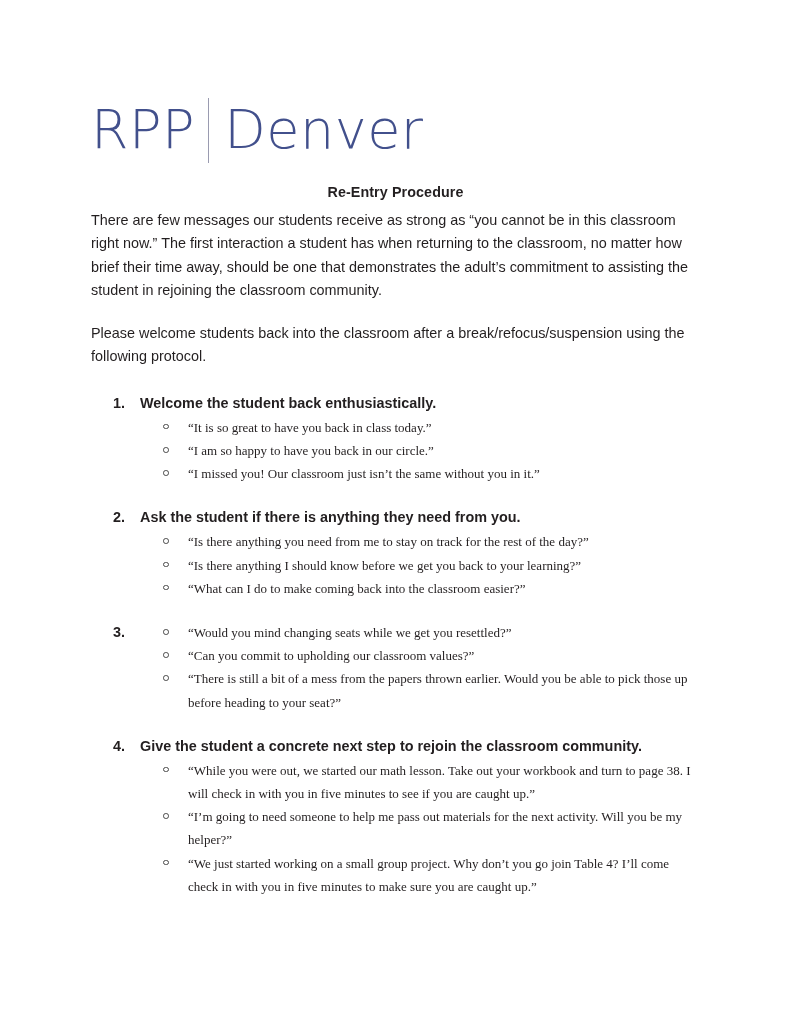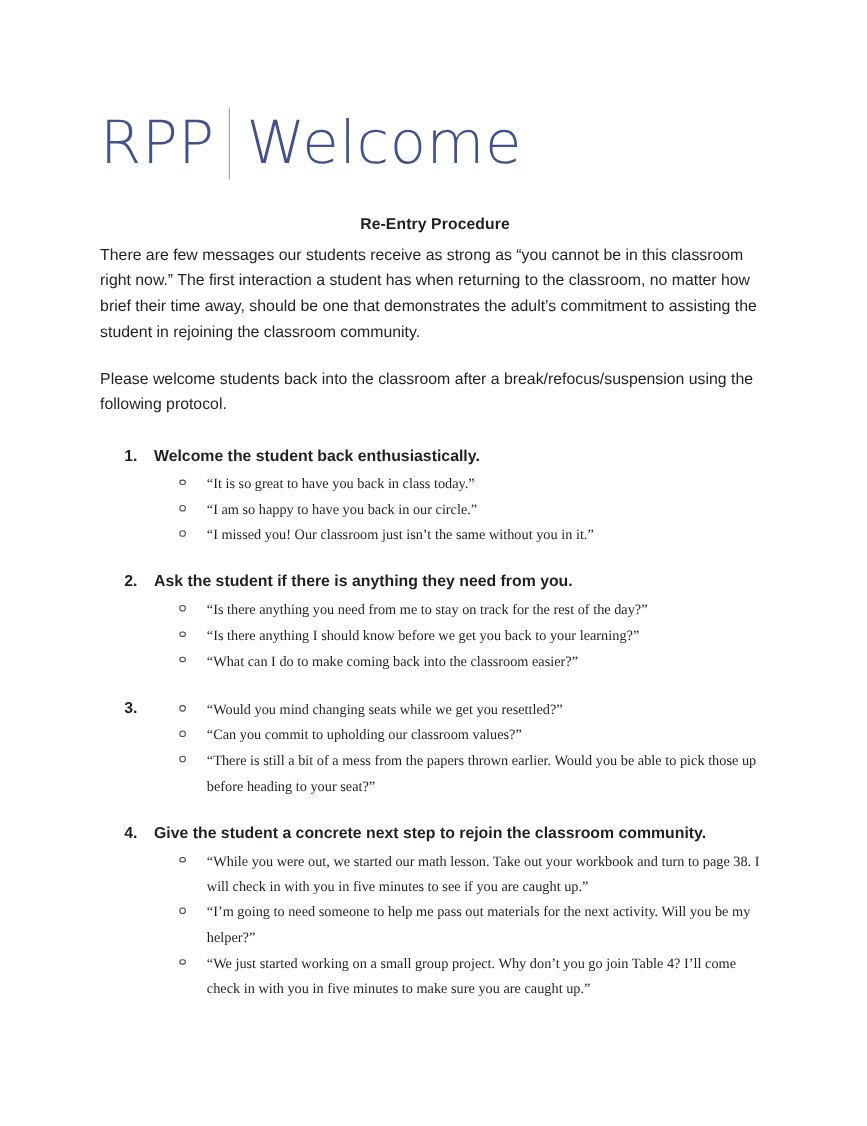--- a/index.html
+++ b/index.html
@@ -58,21 +58,21 @@
     left: 91px;
     top: 183px;
     width: 609px;
   }
 
   .doc-title {
     text-align: center;
     font-size: 14.3px;
     font-weight: bold;
     line-height: 19px;
-    margin: 12px 0 0 0;
+    margin: 0 0 0 0;
     letter-spacing: 0.1px;
   }
 
   .para {
     font-size: 14.4px;
     line-height: 23.3px;
     margin: 20px 0 0 0;
     text-align: left;
     letter-spacing: 0.0px;
   }
@@ -133,21 +133,21 @@
   }
 </style>
 </head>
 <body>
 
 <div class="page">
 
   <div class="masthead">
     <span class="logo-mark">RPP</span>
     <span class="logo-divider"></span>
-    <span class="logo-word">Welcome</span>
+    <span class="logo-word">Denver</span>
   </div>
 
   <div class="content">
 
     <h1 class="doc-title">Re-Entry Procedure</h1>
 
     <p class="para first">There are few messages our students receive as strong as “you cannot be in this classroom right now.” The first interaction a student has when returning to the classroom, no matter how brief their time away, should be one that demonstrates the adult’s commitment to assisting the student in rejoining the classroom community.</p>
     <p class="para">Please welcome students back into the classroom after a break/refocus/suspension using the following protocol.</p>
 
     <ol class="steps">

